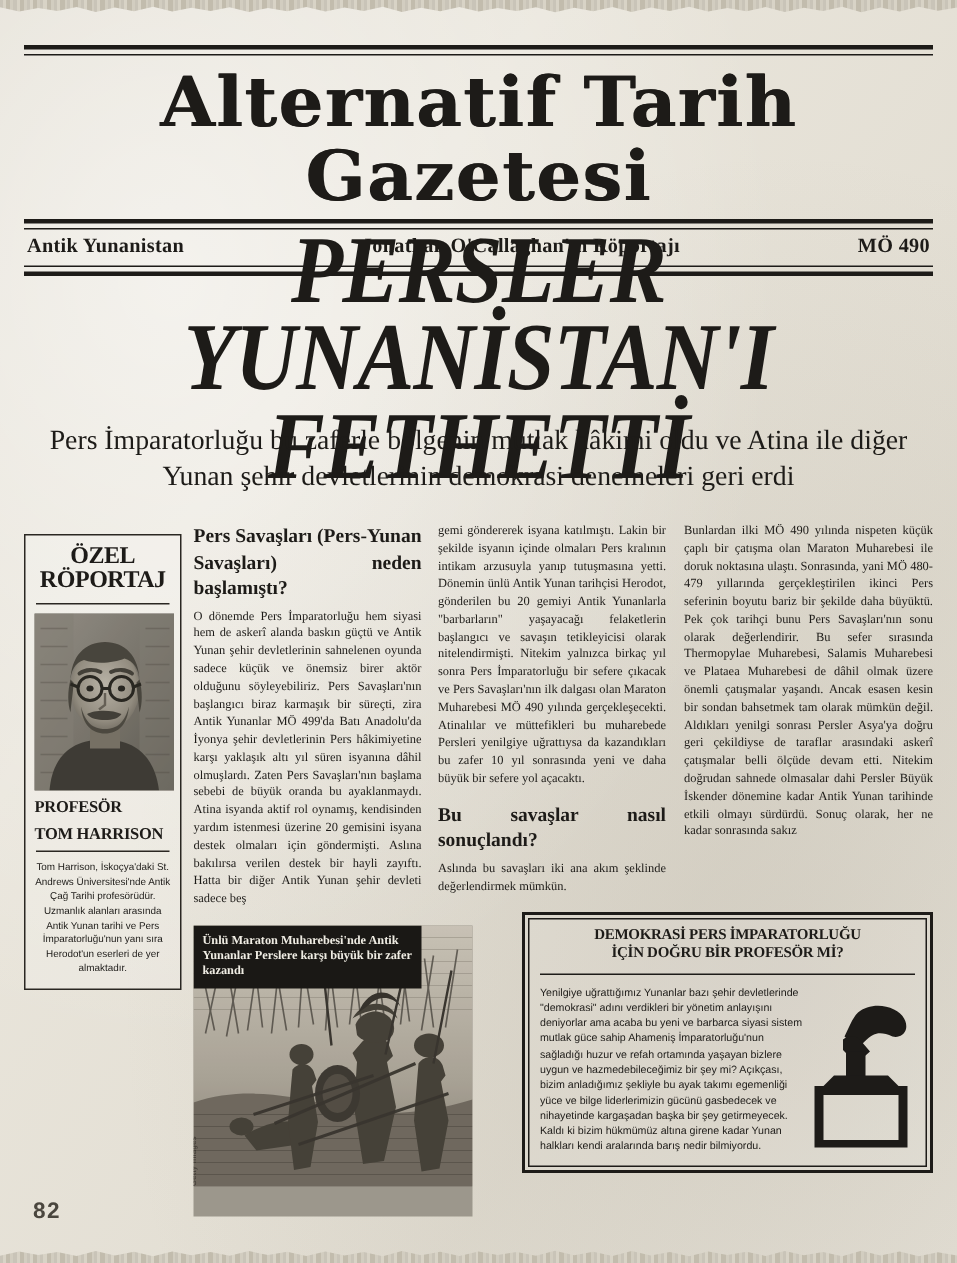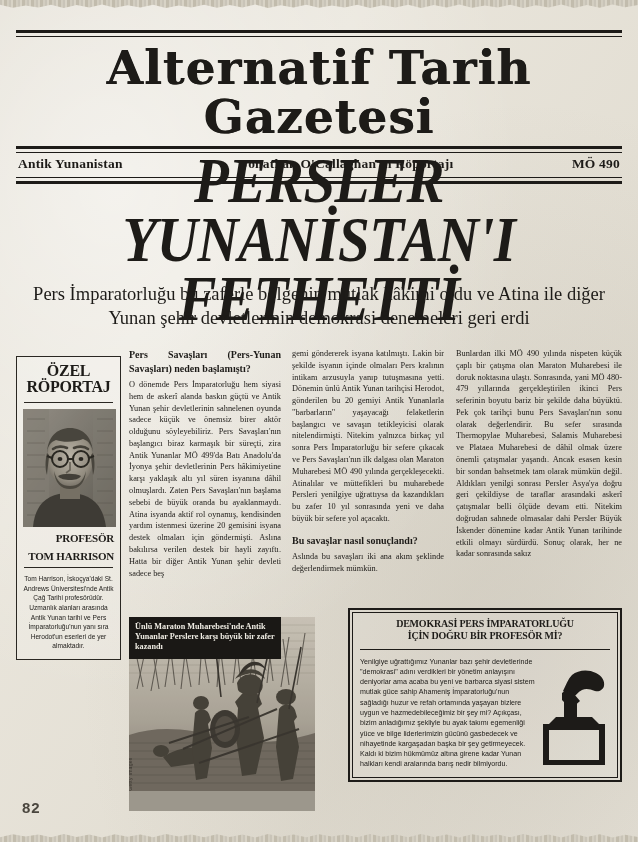--- a/index.html
+++ b/index.html
@@ -68,21 +68,21 @@
     font-family:"Liberation Serif",serif;
     font-size:18.5px;line-height:1.3;
   }
 
   
   .colwrap{position:absolute;top:348px;left:0;width:638px;}
   .col{position:absolute;font-family:"Liberation Serif",serif;font-size:8.3px;line-height:1.42;text-align:justify;}
   #col1{left:129px;width:152px;}
   #col2{left:292px;width:152px;}
   #col3{left:456px;width:166px;}
-  .col h3{font-size:10px;font-weight:700;margin:0 0 4px;line-height:1.35;}
+  .col h3{font-size:13px;font-weight:700;margin:0 0 4px;line-height:1.35;}
   .col p{margin:0 0 7px;}
   .col .qa{margin-top:9px;}
 
   
   .sidebox{
     position:absolute;left:16px;top:356px;width:105px;
     border:1px solid #2a2722;background:rgba(255,255,255,.16);
     padding:6px 6px 8px;box-sizing:border-box;
   }
   .sidebox .ozel{
@@ -90,21 +90,21 @@
     font-size:16px;line-height:1.02;text-align:center;letter-spacing:-.3px;
     margin-bottom:6px;
   }
   .hr-thin{border-top:1px solid #2a2722;margin:5px 1px 6px;}
   .portrait{
     width:93px;height:118px;margin:0 auto;position:relative;overflow:hidden;
     background:#6e6a62;
   }
   .portrait svg{display:block;width:93px;height:118px;}
   .prof-name{
-    font-family:"Liberation Serif",serif;font-weight:700;text-align:right;
+    font-family:"Liberation Serif",serif;font-weight:700;text-align:left;
     font-size:11px;line-height:1.08;margin:6px 0 0;letter-spacing:-.2px;
   }
   .prof-bio{
     font-family:"Liberation Sans",sans-serif;font-size:6.6px;line-height:1.45;
     text-align:center;margin-top:5px;
   }
 
   
   .engraving{
     position:absolute;left:129px;top:617px;width:186px;height:194px;

